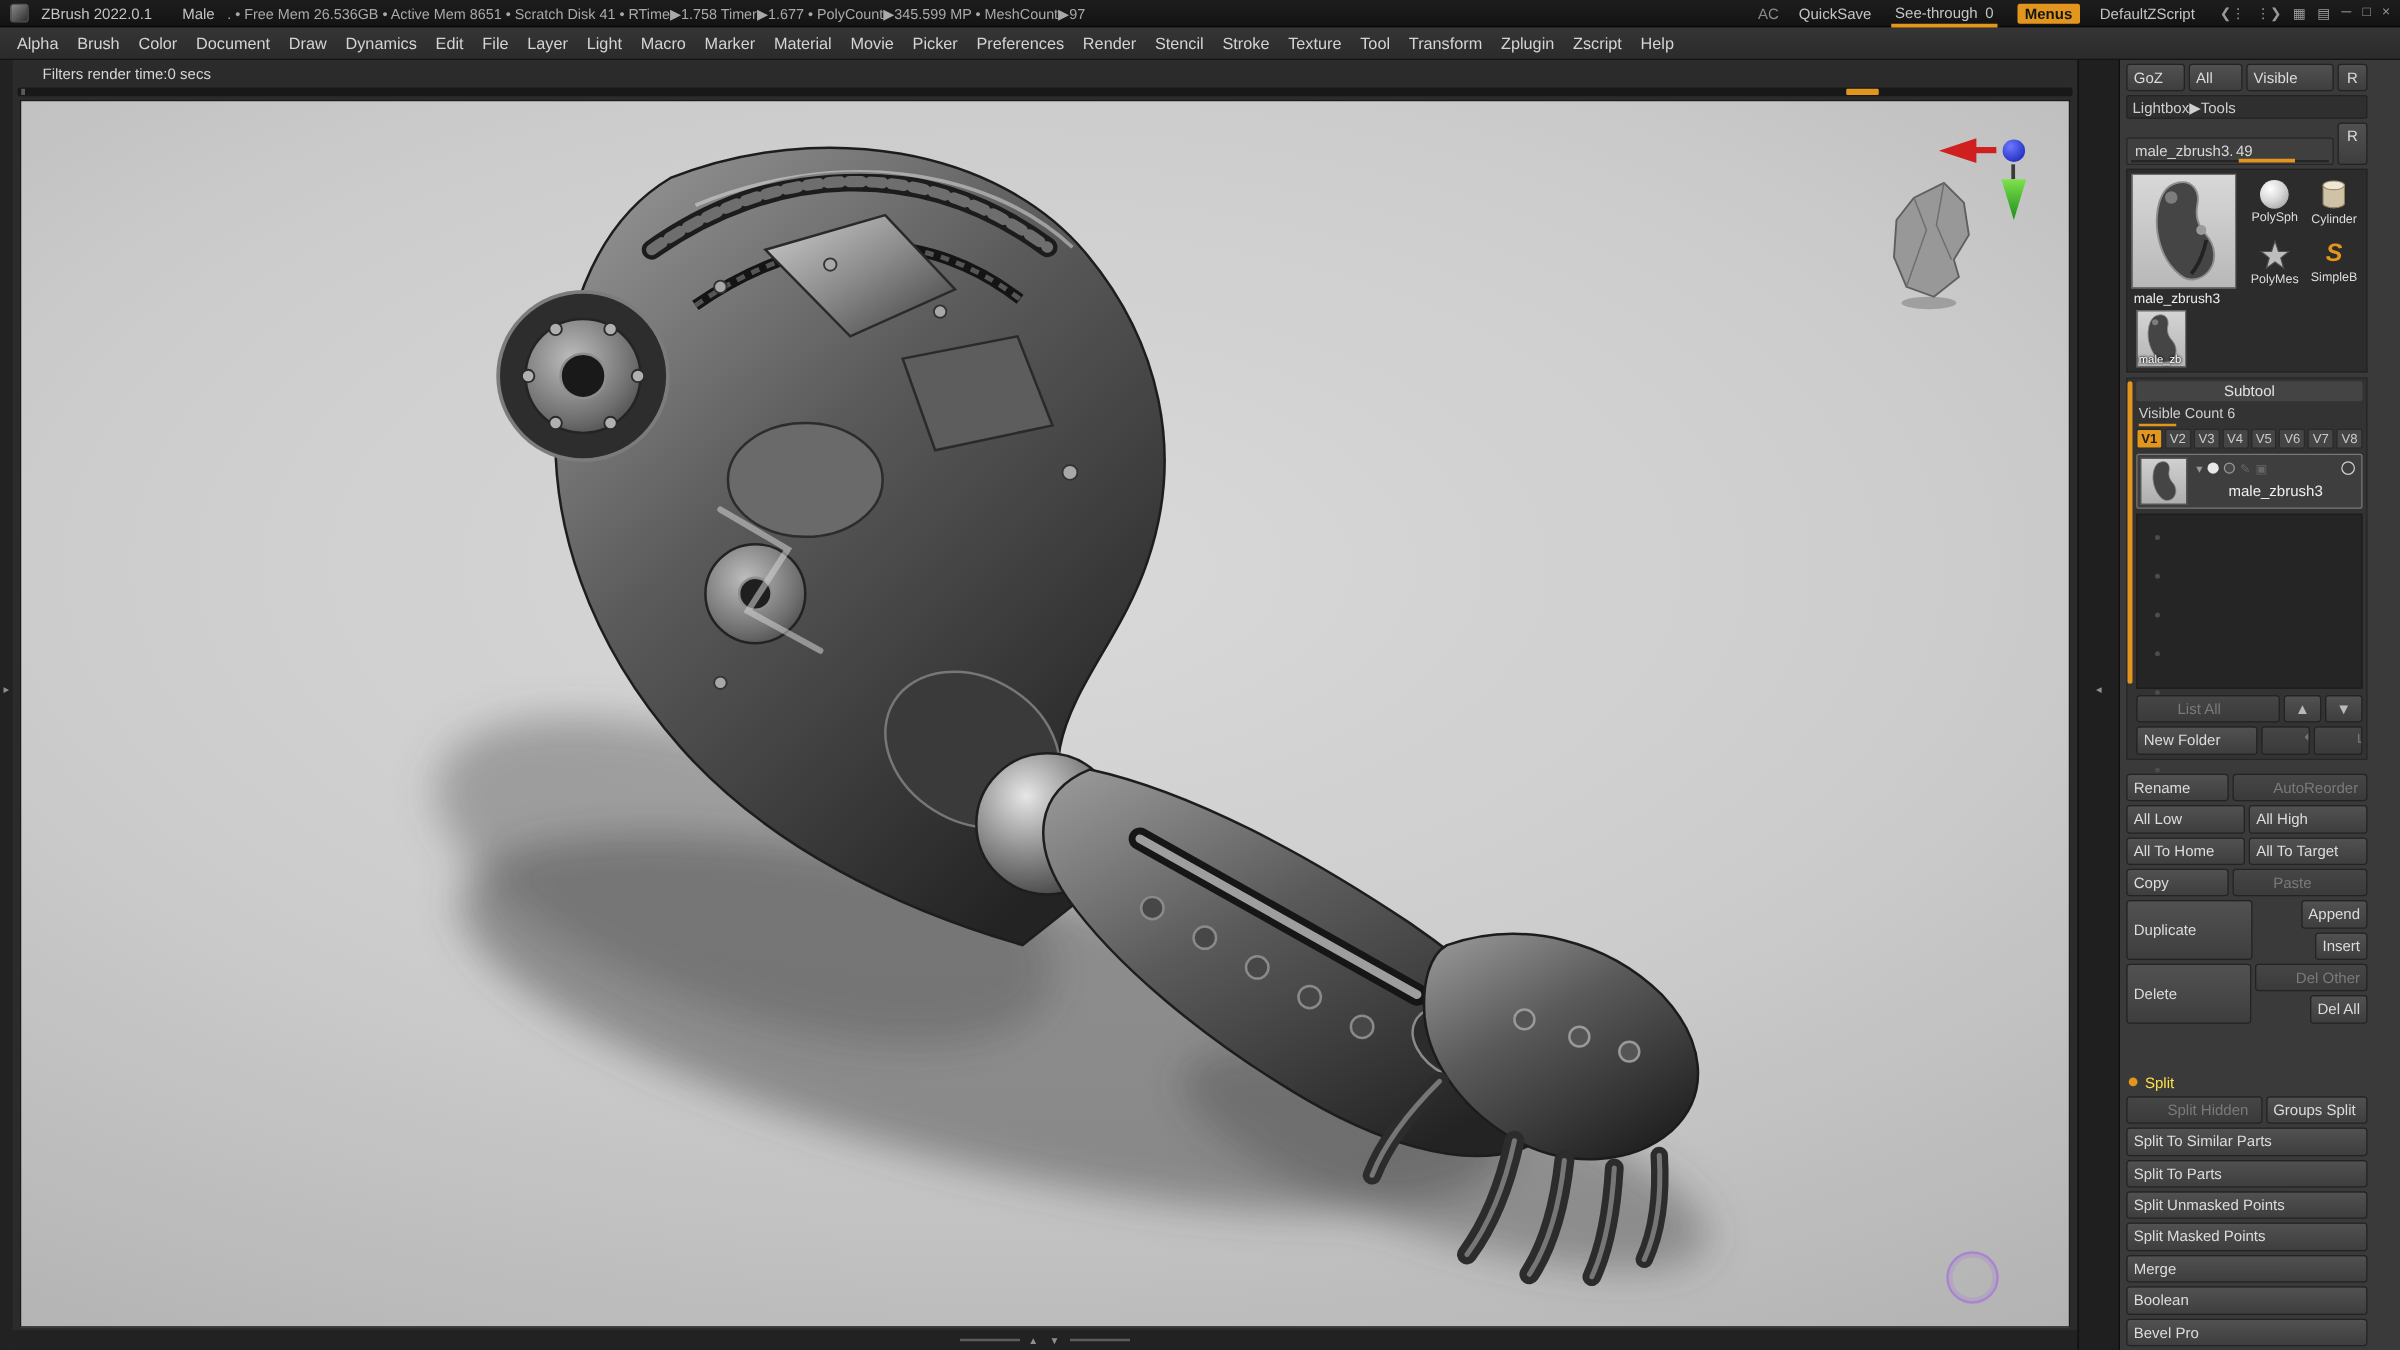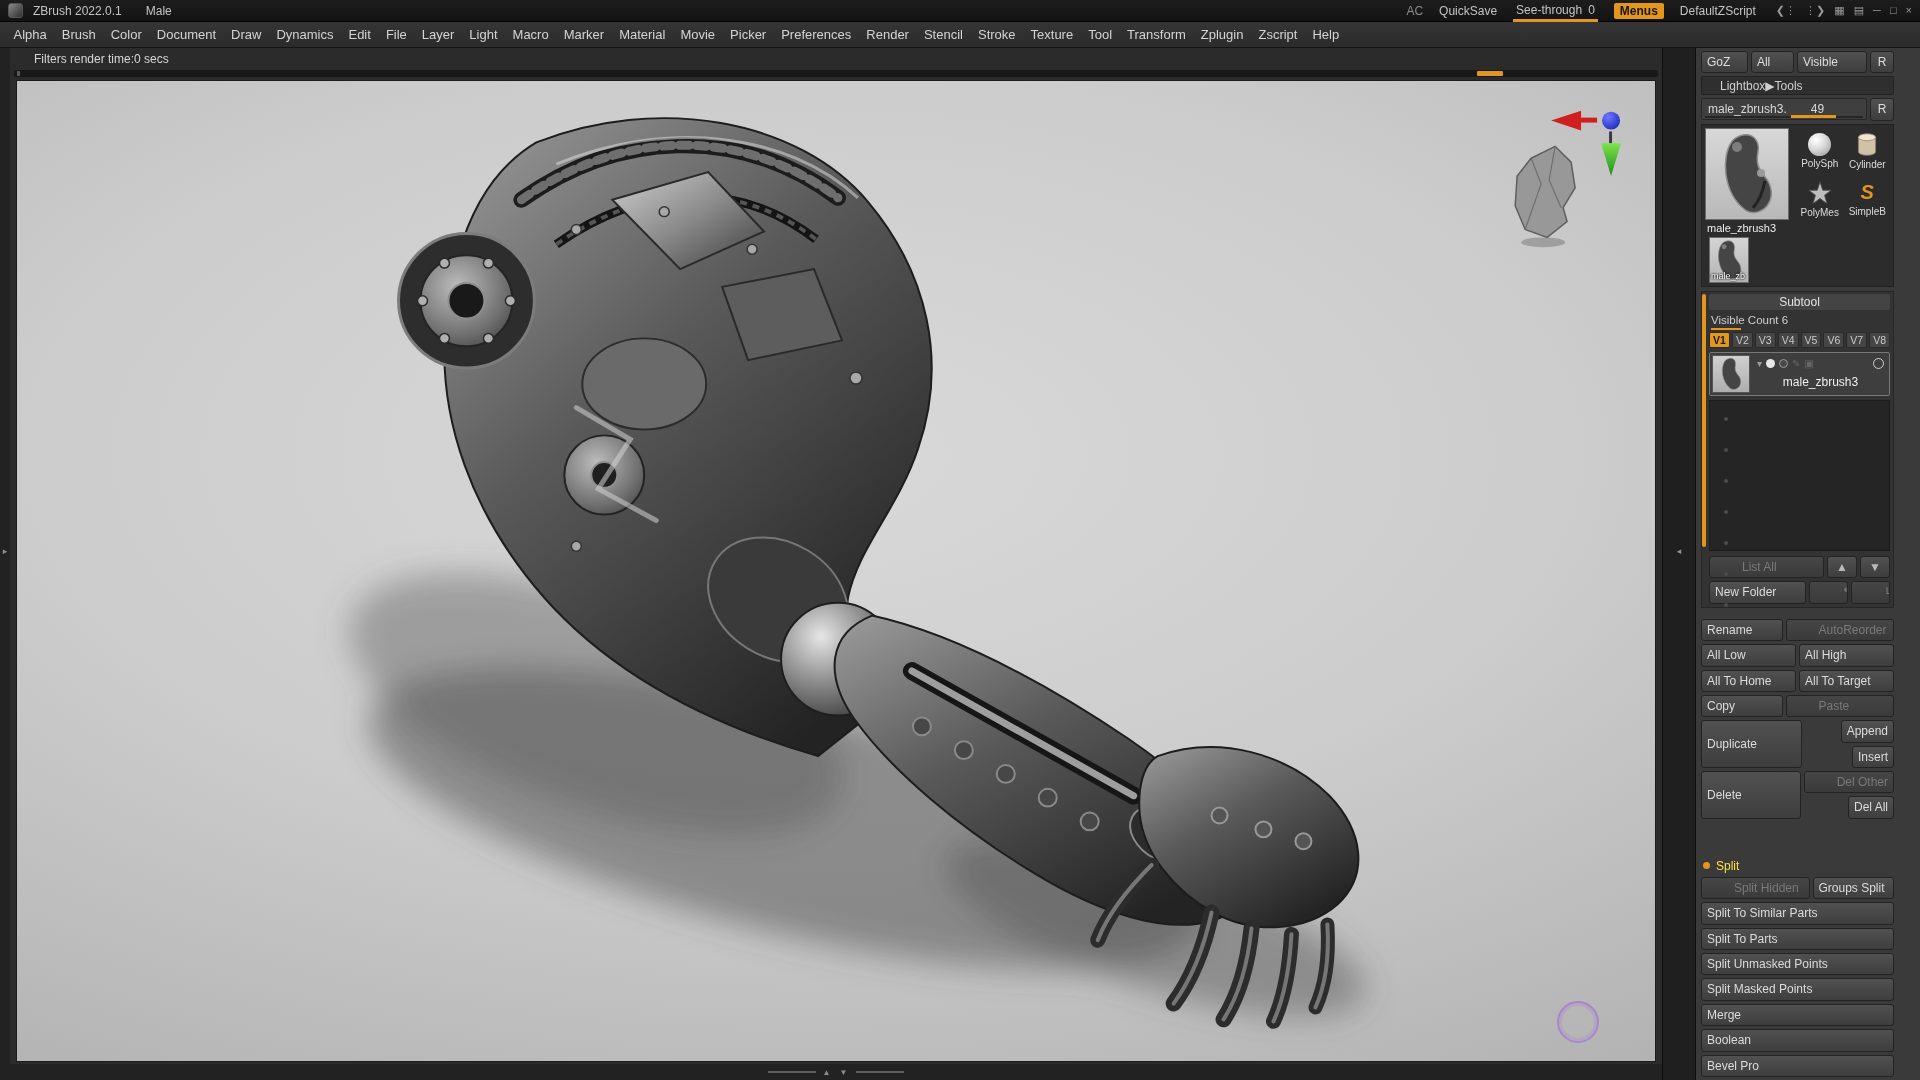--- a/index.html
+++ b/index.html
@@ -47,24 +47,24 @@
   .tray{width:224px;flex:none;background:#3a3a3a;padding:3px 26px 0 5px;display:flex;flex-direction:column;
     font-size:12px;overflow:hidden;}
   .zbtn{background:linear-gradient(#515151,#3e3e3e);border:1px solid #232323;border-radius:3px;color:#dcdcdc;
     font-size:12px;padding:3px 5px;text-align:left;cursor:pointer;line-height:1.2;white-space:nowrap;overflow:hidden;}
   .zbtn.c{text-align:center;}
   .zbtn.dis{color:#7a7a7a;background:linear-gradient(#464646,#3a3a3a);padding-left:32px;}
   .trow{display:flex;gap:3px;margin-bottom:3px;}
   .trow .zbtn{flex:1;min-width:0;}
   .rbtn{flex:none !important;width:24px;text-align:center;}
   .lightbox{height:19px;background:#2f2f2f;border:1px solid #222;border-radius:2px;margin-bottom:3px;
-    padding:2px 18px;font-size:12px;color:#cfcfcf;cursor:pointer;}
+    padding:2px 4px;font-size:12px;color:#cfcfcf;cursor:pointer;}
   .sliderrow{display:flex;gap:3px;margin-bottom:3px;}
   .toolslider{position:relative;flex:1;height:22px;background:#3f3f3f;border:1px solid #262626;border-radius:2px;
-    display:flex;align-items:center;gap:24px;padding:0 6px;cursor:pointer;}
+    display:flex;align-items:center;gap:2px;padding:0 6px;cursor:pointer;margin-top:12px;}
   .toolslider .fill{position:absolute;bottom:1px;left:54%;width:28%;height:3px;background:var(--accent);}
   .toolslider .track{position:absolute;bottom:1px;left:3px;right:3px;height:2px;background:#262626;}
   
   .thumbs{display:flex;gap:4px;background:#2c2c2c;border:1px solid #222;padding:3px;margin-bottom:4px;}
   .thumb-col{width:88px;display:flex;flex-direction:column;flex:none;}
   .bigthumb{width:84px;height:92px;background:linear-gradient(#d8d8d8,#b8b8b8);border:1px solid #6b6b6b;cursor:pointer;}
   .thumb-caption{font-size:11px;color:#ececec;margin:2px 0 3px 2px;}
   .smallthumb{width:40px;height:46px;background:linear-gradient(#d4d4d4,#b4b4b4);border:1px solid #6b6b6b;
     position:relative;margin-left:4px;cursor:pointer;}
   .small-caption{position:absolute;left:1px;bottom:1px;font-size:9px;color:#fff;text-shadow:0 0 2px #000,0 0 2px #000;}
@@ -110,20 +110,21 @@
   .odot{width:7px;height:7px;background:var(--accent);border-radius:50%;flex:none;}
   .mt8{margin-top:9px;}
 </style>
 </head>
 <body>
 
 <div class="titlebar">
   <span class="logo"></span>
   <span>ZBrush 2022.0.1</span>
   <span style="margin-left:14px;">Male</span>
+  <span class="stats">. • Free Mem 26.536GB • Active Mem 8651 • Scratch Disk 41 • RTime▶1.758 Timer▶1.677 • PolyCount▶345.599 MP • MeshCount▶97</span>
   <span class="tb-right">
     <span class="tb-item tb-dim">AC</span>
     <span class="tb-item">QuickSave</span>
     <span class="seethrough">
       <span>See-through</span>
       <span>0</span>
     </span>
     <span class="tb-item menus-btn">Menus</span>
     <span class="tb-item">DefaultZScript</span>
     <span class="winicons">

